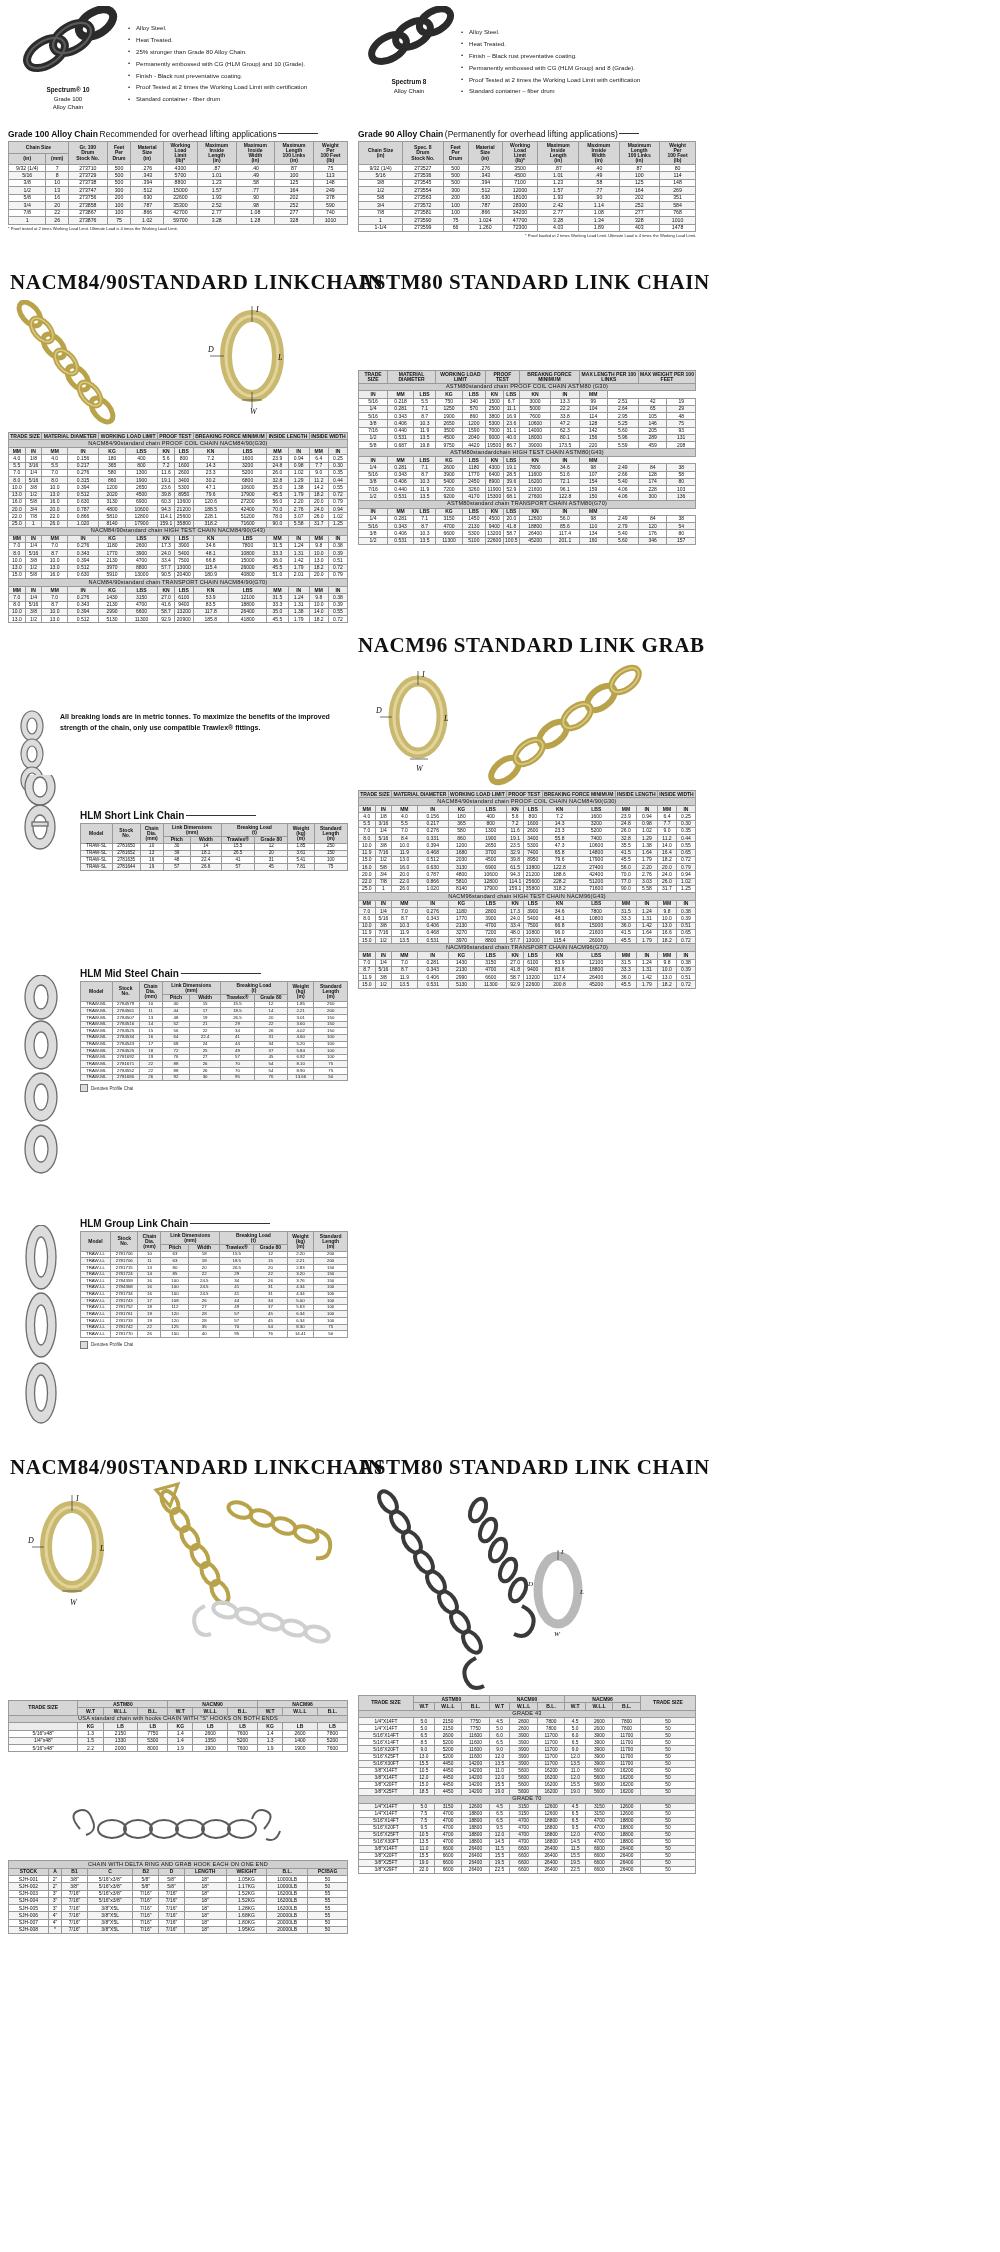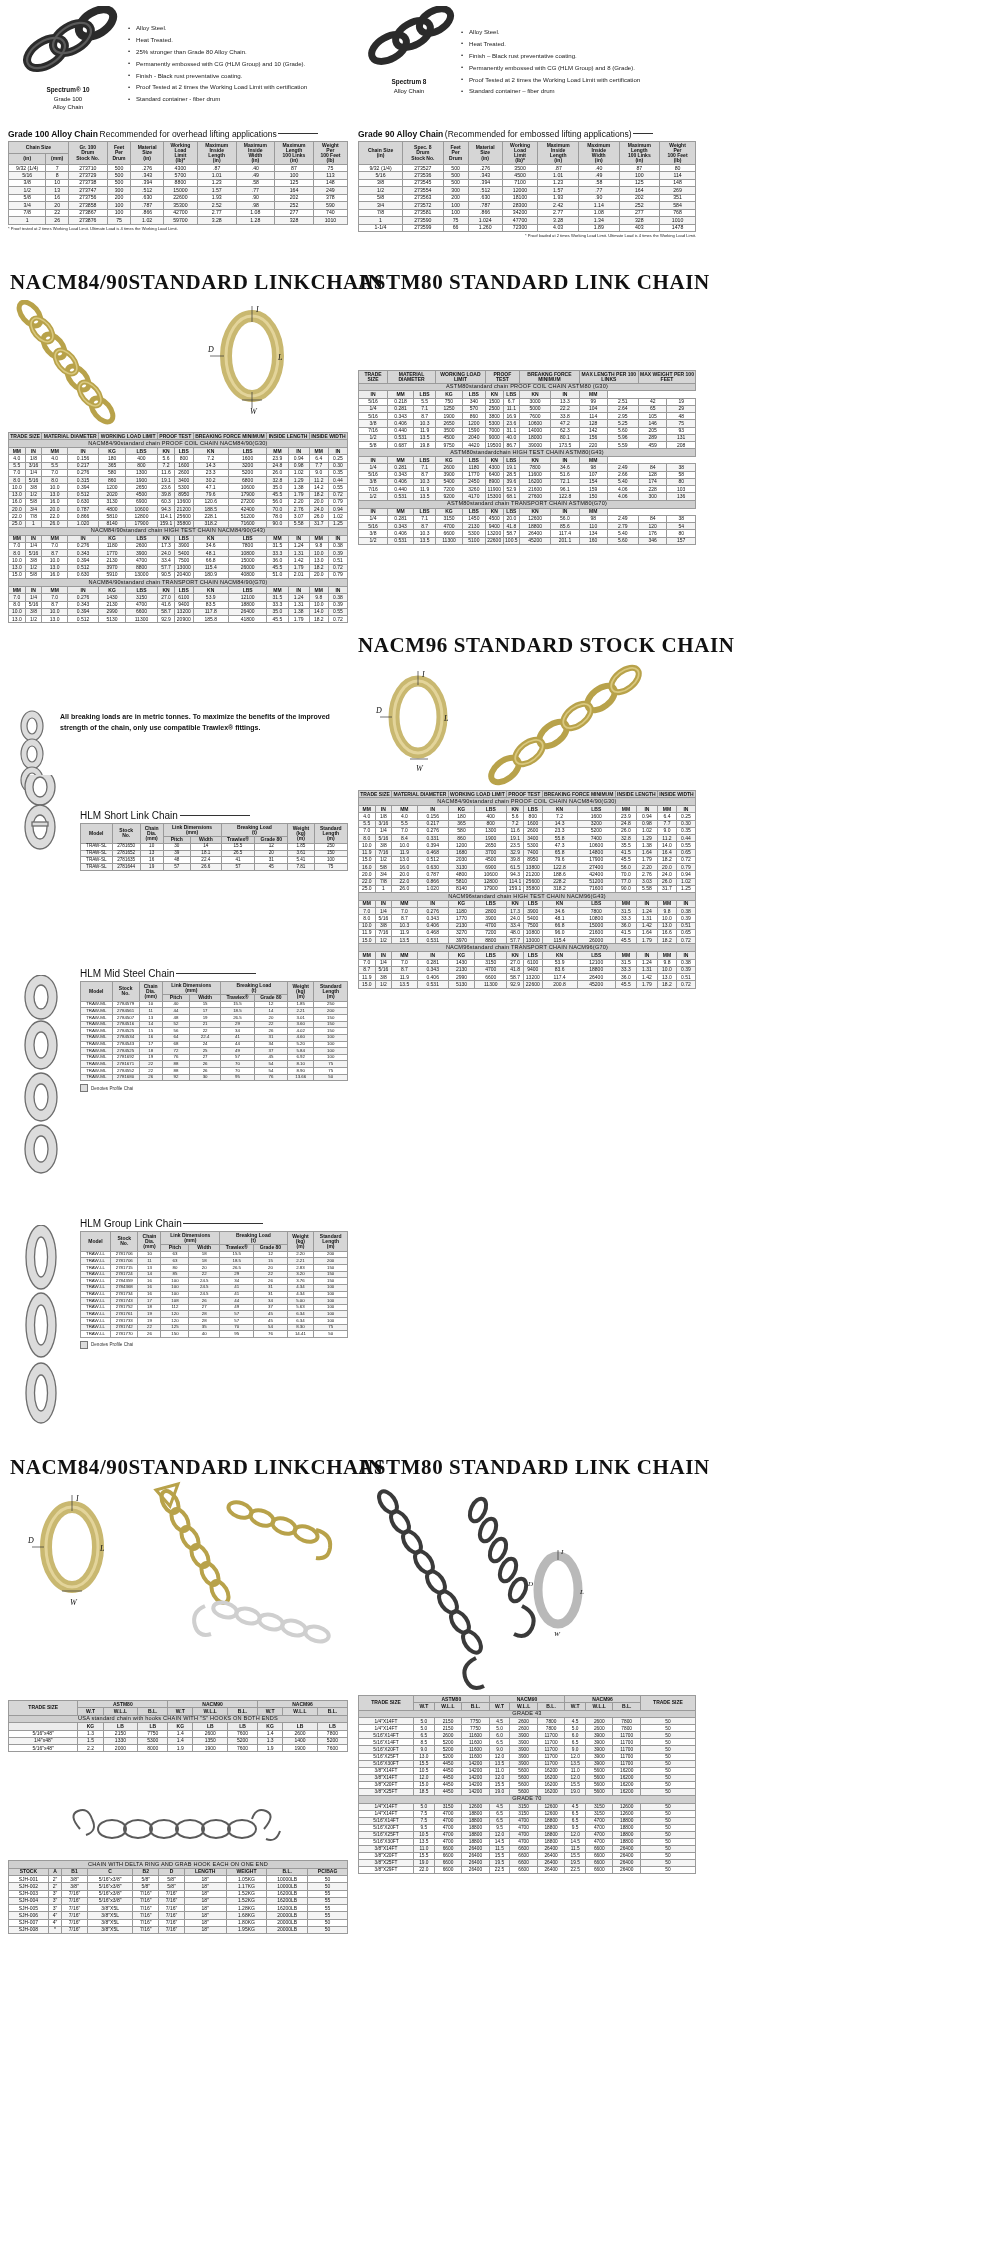--- a/index.html
+++ b/index.html
@@ -40,21 +40,21 @@
 
   
   .bighead {
     font-family:"Liberation Serif", serif;
     font-weight:bold; font-size:21px; letter-spacing:0.6px; color:#111;
     white-space:nowrap;
   }
 
   
   .blurb { font-size:7px; font-weight:bold; line-height:1.5; color:#111; }
-  .subhead { font-size:10px; font-weight:normal; color:#111; }
+  .subhead { font-size:10px; font-weight:bold; color:#111; }
   .denote { font-size:4.6px; color:#333; display:flex; align-items:center; gap:3px; }
   .denotebox { width:8px; height:8px; border:1px solid #777; background:#ddd; display:inline-block; }
 
   svg { display:block; }
 </style>
 </head>
 <body>
 
 <div class="page">
 
@@ -232,21 +232,21 @@
             <td>1010</td>
           </tr>
         </tbody>
     </table>
     <div class="foot">* Proof tested at 2 times Working Load Limit. Ultimate Load is 4 times the Working Load Limit.</div>
   </div>
 
   <div style="position:absolute; left:358px; top:129px; width:338px;">
     <div style="white-space:nowrap; margin-bottom:2px;">
       <span class="smalltitle">Grade 90 Alloy Chain</span>
-      <span class="smalltitle sub" style="font-weight:normal;">(Recommended for embossed lifting applications)</span>
+      <span class="smalltitle sub" style="font-weight:normal;">(Permanently for overhead lifting applications)</span>
       <span class="rule" style="width:20px;"></span>
     </div>
     <table class="dt">
       <thead>
         <tr>
           <th>Chain Size<br>(in)</th>
           <th>Spec. 8<br>Drum<br>Stock No.</th>
           <th>Feet<br>Per<br>Drum</th>
           <th>Material<br>Size<br>(in)</th>
           <th>Working<br>Load<br>Limit<br>(lb)*</th>
@@ -1073,21 +1073,21 @@
             <td>201.1</td>
             <td>160</td>
             <td>5.60</td>
             <td>346</td>
             <td>157</td>
           </tr>
         </tbody>
     </table>
   </div>
 
-  <div class="bighead" style="position:absolute; left:358px; top:633px;">NACM96 STANDARD STOCK CHAIN</div>
+  <div class="bighead" style="position:absolute; left:358px; top:633px;">NACM96 STANDARD LINK GRAB</div>
 
   <div style="position:absolute; left:360px; top:665px; width:120px; height:110px;">
     <svg width="120" height="110" viewBox="0 0 120 110">
       <ellipse cx="58" cy="52" rx="24" ry="36" fill="none" stroke="#c9b870" stroke-width="11"></ellipse>
       <ellipse cx="58" cy="52" rx="24" ry="36" fill="none" stroke="#e3d49a" stroke-width="3"></ellipse>
       <line x1="58" y1="6" x2="58" y2="20" stroke="#333" stroke-width="0.7"></line>
       <line x1="20" y1="52" x2="32" y2="52" stroke="#333" stroke-width="0.7"></line>
       <line x1="50" y1="94" x2="68" y2="94" stroke="#333" stroke-width="0.7"></line>
       <text x="62" y="12" font-size="8" font-family="Liberation Serif, serif" font-style="italic" fill="#111">I</text>
       <text x="16" y="48" font-size="8" font-family="Liberation Serif, serif" font-style="italic" fill="#111">D</text>

